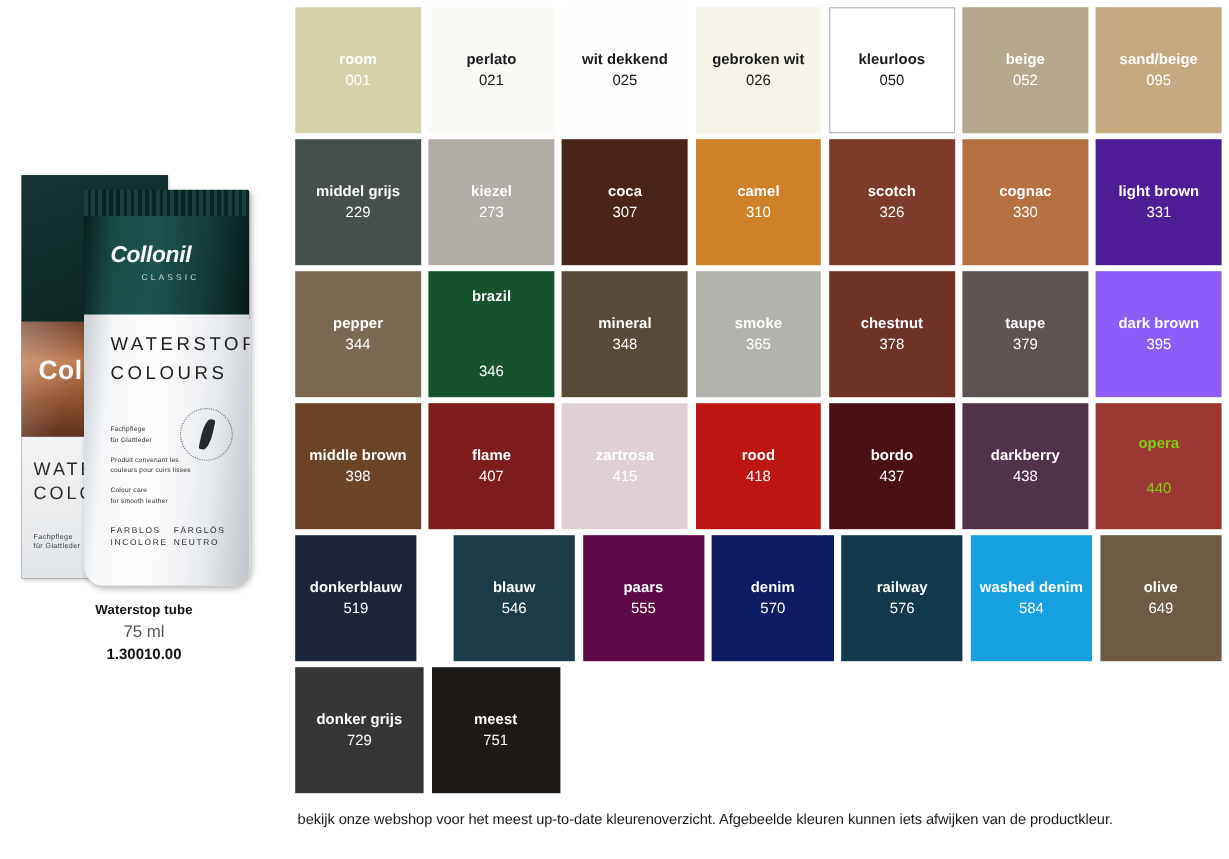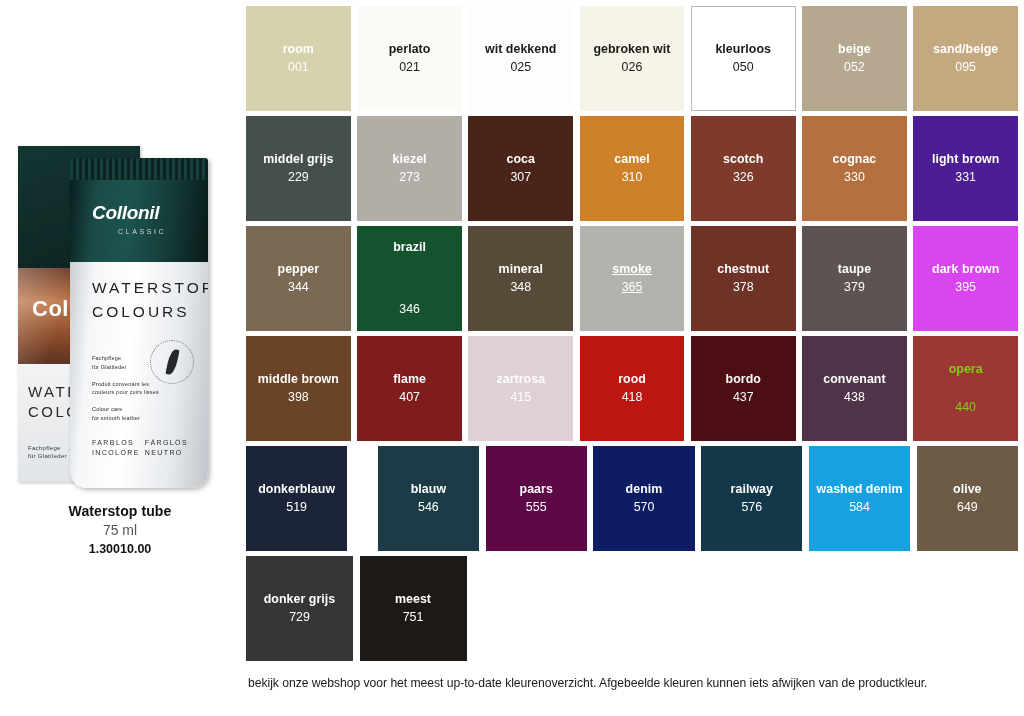--- a/index.html
+++ b/index.html
@@ -170,21 +170,21 @@
   .tube-bottom div { text-align: left; }
 
   
   #product-caption {
     position: absolute;
     left: 0; top: 503px;
     width: 240px;
     text-align: center;
   }
   .cap-title {
-    font-size: 14px;
+    font-size: 11px;
     font-weight: bold;
     color: #111111;
     letter-spacing: .1px;
   }
   .cap-size {
     font-size: 14px;
     color: #555555;
     margin-top: 3px;
   }
   .cap-code {
@@ -362,33 +362,33 @@
           <div class="sw-code">344</div>
         </div>
         <div class="swatch" style="background: #14532d; color: rgb(255, 255, 255); gap: 44px;">
           <div class="sw-name">brazil</div>
           <div class="sw-code">346</div>
         </div>
         <div class="swatch" style="background: rgb(88, 74, 56); color: rgb(255, 255, 255);">
           <div class="sw-name">mineral</div>
           <div class="sw-code">348</div>
         </div>
-        <div class="swatch" style="background: rgb(180, 178, 172); color: rgb(255, 255, 255); text-decoration: underline;">
+        <div class="swatch" style="background: rgb(180, 178, 172); color: rgb(255, 255, 255);">
           <div class="sw-name">smoke</div>
           <div class="sw-code">365</div>
         </div>
         <div class="swatch" style="background: rgb(110, 51, 38); color: rgb(255, 255, 255);">
           <div class="sw-name">chestnut</div>
           <div class="sw-code">378</div>
         </div>
         <div class="swatch" style="background: rgb(93, 83, 82); color: rgb(255, 255, 255);">
           <div class="sw-name">taupe</div>
           <div class="sw-code">379</div>
         </div>
-        <div class="swatch" style="background: #d946ef; color: rgb(255, 255, 255);">
+        <div class="swatch" style="background: #8b5cf6; color: rgb(255, 255, 255);">
           <div class="sw-name">dark brown</div>
           <div class="sw-code">395</div>
         </div>
       </div>
       <div class="swatch-row">
         <div class="swatch" style="background: rgb(107, 67, 38); color: rgb(255, 255, 255);">
           <div class="sw-name">middle brown</div>
           <div class="sw-code">398</div>
         </div>
         <div class="swatch" style="background: #7f1d1d; color: rgb(255, 255, 255);">
@@ -401,21 +401,21 @@
         </div>
         <div class="swatch" style="background: rgb(189, 21, 16); color: rgb(255, 255, 255);">
           <div class="sw-name">rood</div>
           <div class="sw-code">418</div>
         </div>
         <div class="swatch" style="background: rgb(75, 15, 20); color: rgb(255, 255, 255);">
           <div class="sw-name">bordo</div>
           <div class="sw-code">437</div>
         </div>
         <div class="swatch" style="background: rgb(80, 51, 72); color: rgb(255, 255, 255);">
-          <div class="sw-name">convenant</div>
+          <div class="sw-name">darkberry</div>
           <div class="sw-code">438</div>
         </div>
         <div class="swatch" style="background: rgb(155, 56, 51); color: #84cc16; gap: 21px;">
           <div class="sw-name">opera</div>
           <div class="sw-code">440</div>
         </div>
       </div>
       <div class="swatch-row">
         <div class="swatch" style="background: rgb(27, 36, 57); color: rgb(255, 255, 255);">
           <div class="sw-name">donkerblauw</div>

